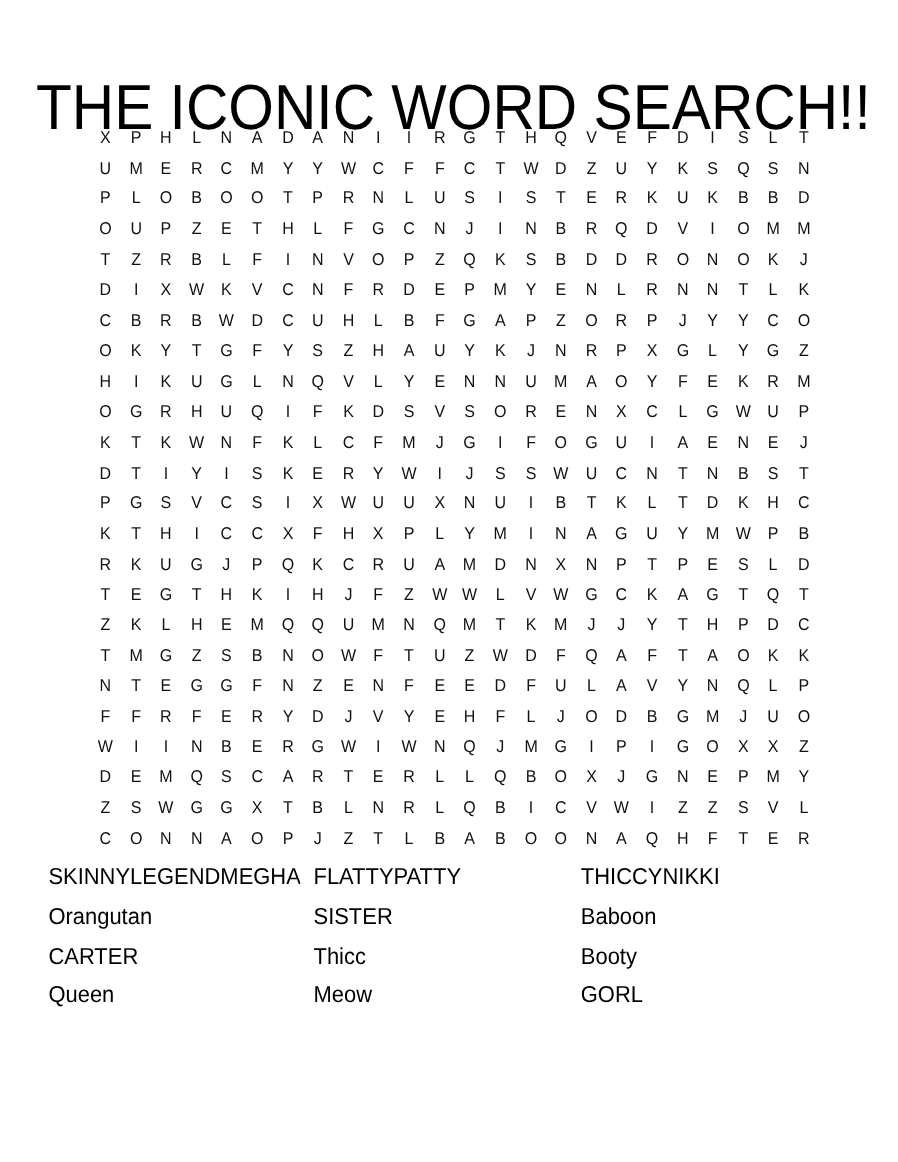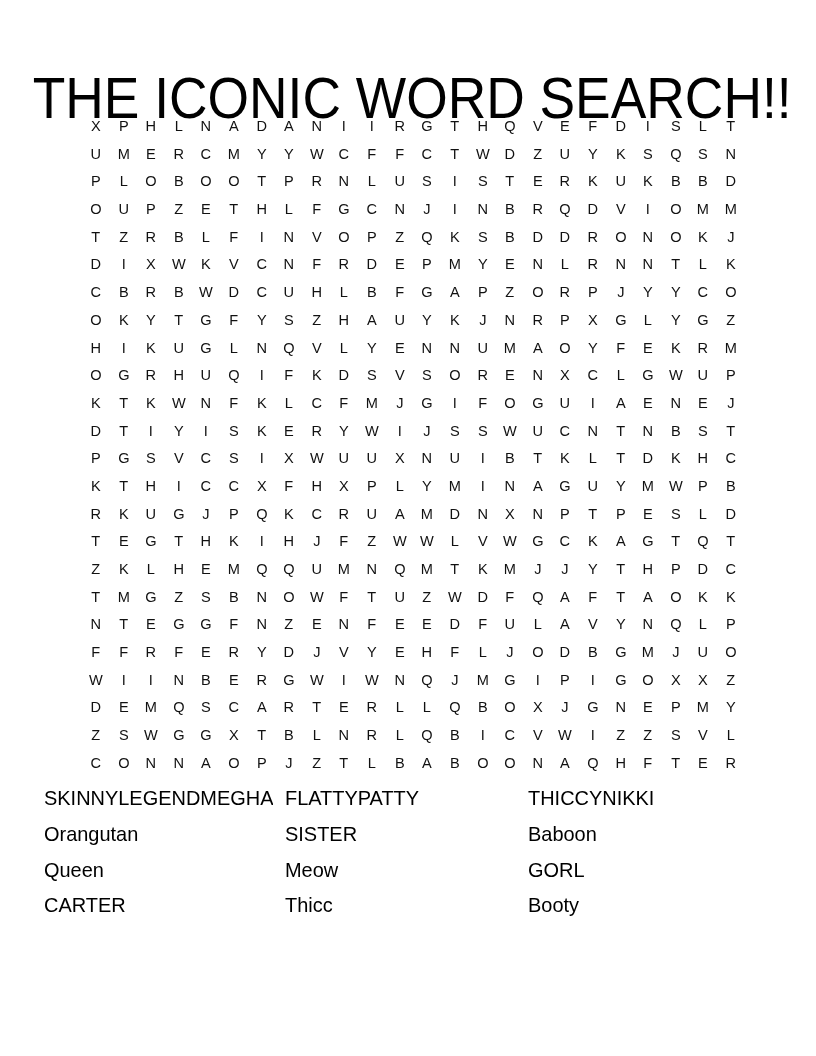--- a/index.html
+++ b/index.html
@@ -127,17 +127,17 @@
       <div class="grid-row"><span class="grid-cell">F</span><span class="grid-cell">F</span><span class="grid-cell">R</span><span class="grid-cell">F</span><span class="grid-cell">E</span><span class="grid-cell">R</span><span class="grid-cell">Y</span><span class="grid-cell">D</span><span class="grid-cell">J</span><span class="grid-cell">V</span><span class="grid-cell">Y</span><span class="grid-cell">E</span><span class="grid-cell">H</span><span class="grid-cell">F</span><span class="grid-cell">L</span><span class="grid-cell">J</span><span class="grid-cell">O</span><span class="grid-cell">D</span><span class="grid-cell">B</span><span class="grid-cell">G</span><span class="grid-cell">M</span><span class="grid-cell">J</span><span class="grid-cell">U</span><span class="grid-cell">O</span></div>
       <div class="grid-row"><span class="grid-cell">W</span><span class="grid-cell">I</span><span class="grid-cell">I</span><span class="grid-cell">N</span><span class="grid-cell">B</span><span class="grid-cell">E</span><span class="grid-cell">R</span><span class="grid-cell">G</span><span class="grid-cell">W</span><span class="grid-cell">I</span><span class="grid-cell">W</span><span class="grid-cell">N</span><span class="grid-cell">Q</span><span class="grid-cell">J</span><span class="grid-cell">M</span><span class="grid-cell">G</span><span class="grid-cell">I</span><span class="grid-cell">P</span><span class="grid-cell">I</span><span class="grid-cell">G</span><span class="grid-cell">O</span><span class="grid-cell">X</span><span class="grid-cell">X</span><span class="grid-cell">Z</span></div>
       <div class="grid-row"><span class="grid-cell">D</span><span class="grid-cell">E</span><span class="grid-cell">M</span><span class="grid-cell">Q</span><span class="grid-cell">S</span><span class="grid-cell">C</span><span class="grid-cell">A</span><span class="grid-cell">R</span><span class="grid-cell">T</span><span class="grid-cell">E</span><span class="grid-cell">R</span><span class="grid-cell">L</span><span class="grid-cell">L</span><span class="grid-cell">Q</span><span class="grid-cell">B</span><span class="grid-cell">O</span><span class="grid-cell">X</span><span class="grid-cell">J</span><span class="grid-cell">G</span><span class="grid-cell">N</span><span class="grid-cell">E</span><span class="grid-cell">P</span><span class="grid-cell">M</span><span class="grid-cell">Y</span></div>
       <div class="grid-row"><span class="grid-cell">Z</span><span class="grid-cell">S</span><span class="grid-cell">W</span><span class="grid-cell">G</span><span class="grid-cell">G</span><span class="grid-cell">X</span><span class="grid-cell">T</span><span class="grid-cell">B</span><span class="grid-cell">L</span><span class="grid-cell">N</span><span class="grid-cell">R</span><span class="grid-cell">L</span><span class="grid-cell">Q</span><span class="grid-cell">B</span><span class="grid-cell">I</span><span class="grid-cell">C</span><span class="grid-cell">V</span><span class="grid-cell">W</span><span class="grid-cell">I</span><span class="grid-cell">Z</span><span class="grid-cell">Z</span><span class="grid-cell">S</span><span class="grid-cell">V</span><span class="grid-cell">L</span></div>
       <div class="grid-row"><span class="grid-cell">C</span><span class="grid-cell">O</span><span class="grid-cell">N</span><span class="grid-cell">N</span><span class="grid-cell">A</span><span class="grid-cell">O</span><span class="grid-cell">P</span><span class="grid-cell">J</span><span class="grid-cell">Z</span><span class="grid-cell">T</span><span class="grid-cell">L</span><span class="grid-cell">B</span><span class="grid-cell">A</span><span class="grid-cell">B</span><span class="grid-cell">O</span><span class="grid-cell">O</span><span class="grid-cell">N</span><span class="grid-cell">A</span><span class="grid-cell">Q</span><span class="grid-cell">H</span><span class="grid-cell">F</span><span class="grid-cell">T</span><span class="grid-cell">E</span><span class="grid-cell">R</span></div>
     </div>
 
   <div id="word-list">
       <div class="word-row"><span class="word-cell col-0">SKINNYLEGENDMEGHAN</span><span class="word-cell col-1">FLATTYPATTY</span><span class="word-cell col-2">THICCYNIKKI</span></div>
       <div class="word-row"><span class="word-cell col-0">Orangutan</span><span class="word-cell col-1">SISTER</span><span class="word-cell col-2">Baboon</span></div>
+      <div class="word-row"><span class="word-cell col-0">CARTER</span><span class="word-cell col-1">Thicc</span><span class="word-cell col-2">Booty</span></div>
       <div class="word-row"><span class="word-cell col-0">Queen</span><span class="word-cell col-1">Meow</span><span class="word-cell col-2">GORL</span></div>
-      <div class="word-row"><span class="word-cell col-0">CARTER</span><span class="word-cell col-1">Thicc</span><span class="word-cell col-2">Booty</span></div>
     </div>
 
 </div>
 
 </body></html>

